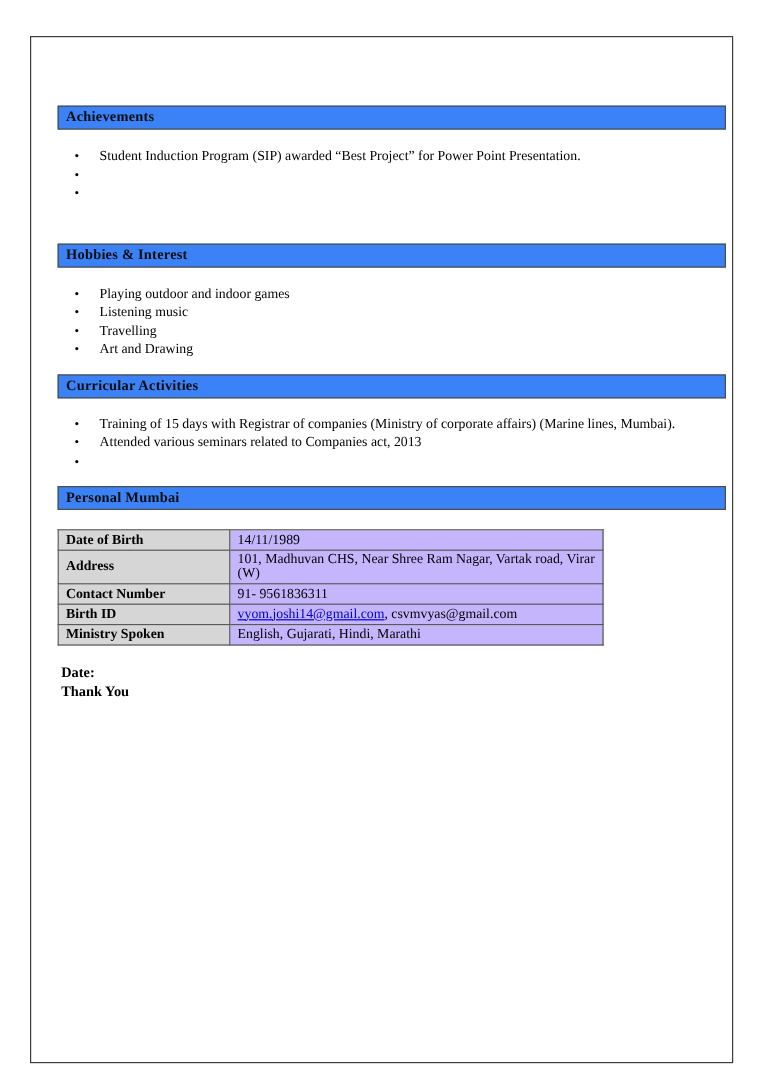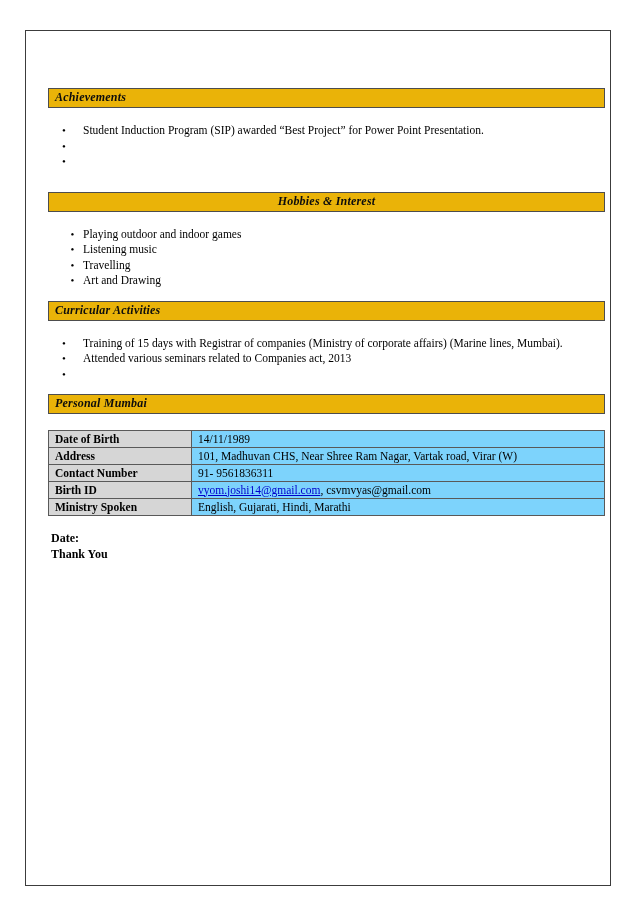--- a/index.html
+++ b/index.html
@@ -25,27 +25,26 @@
     border: 1.5px solid #3c3c3c;
     box-sizing: border-box;
   }
   .content {
     position: absolute;
     left: 48px;
     top: 88px;
     width: 557px;
   }
   .section-bar {
-    background: #eab308;
+    background: #3b82f6;
     border: 1px solid #4d4d4d;
     box-sizing: border-box;
     padding: 1px 6px 2px 6px;
     font-size: 12px;
     font-weight: bold;
-    font-style: italic;
     color: #0d0d0d;
     letter-spacing: 0.2px;
   }
   ul.bullets {
     list-style: none;
     margin: 15px 0 0 0;
     padding: 0;
     font-size: 11.5px;
     line-height: 15.5px;
   }
@@ -53,42 +52,42 @@
     display: flex;
     align-items: flex-start;
   }
   ul.bullets .dot {
     width: 21px;
     margin-left: 14px;
     flex: 0 0 auto;
     font-size: 11px;
   }
   .sec-achievements { margin-top: 0; }
-  .sec-hobbies { margin-top: 22px; text-align: center; }
+  .sec-hobbies { margin-top: 33px; }
   .sec-curricular { margin-top: 12px; }
   .sec-personal { margin-top: 12px; }
   .details-table {
     border-collapse: collapse;
     margin-top: 16px;
-    width: 557px;
+    width: 455px;
     font-size: 11.5px;
   }
   .details-table td {
     border: 1px solid #595959;
     padding: 1px 6px 2px 6px;
     height: 13px;
     vertical-align: middle;
   }
   .details-table td.label {
     width: 130px;
     background: #d6d6d6;
     font-weight: bold;
   }
   .details-table td.value {
-    background: #7dd3fc;
+    background: #c4b5fd;
     margin-top: 20px;
   }
   a.email-link {
     color: #0000cc;
     text-decoration: underline;
     cursor: pointer;
   }
   .footer {
     margin-top: 15px;
     font-size: 12px;

